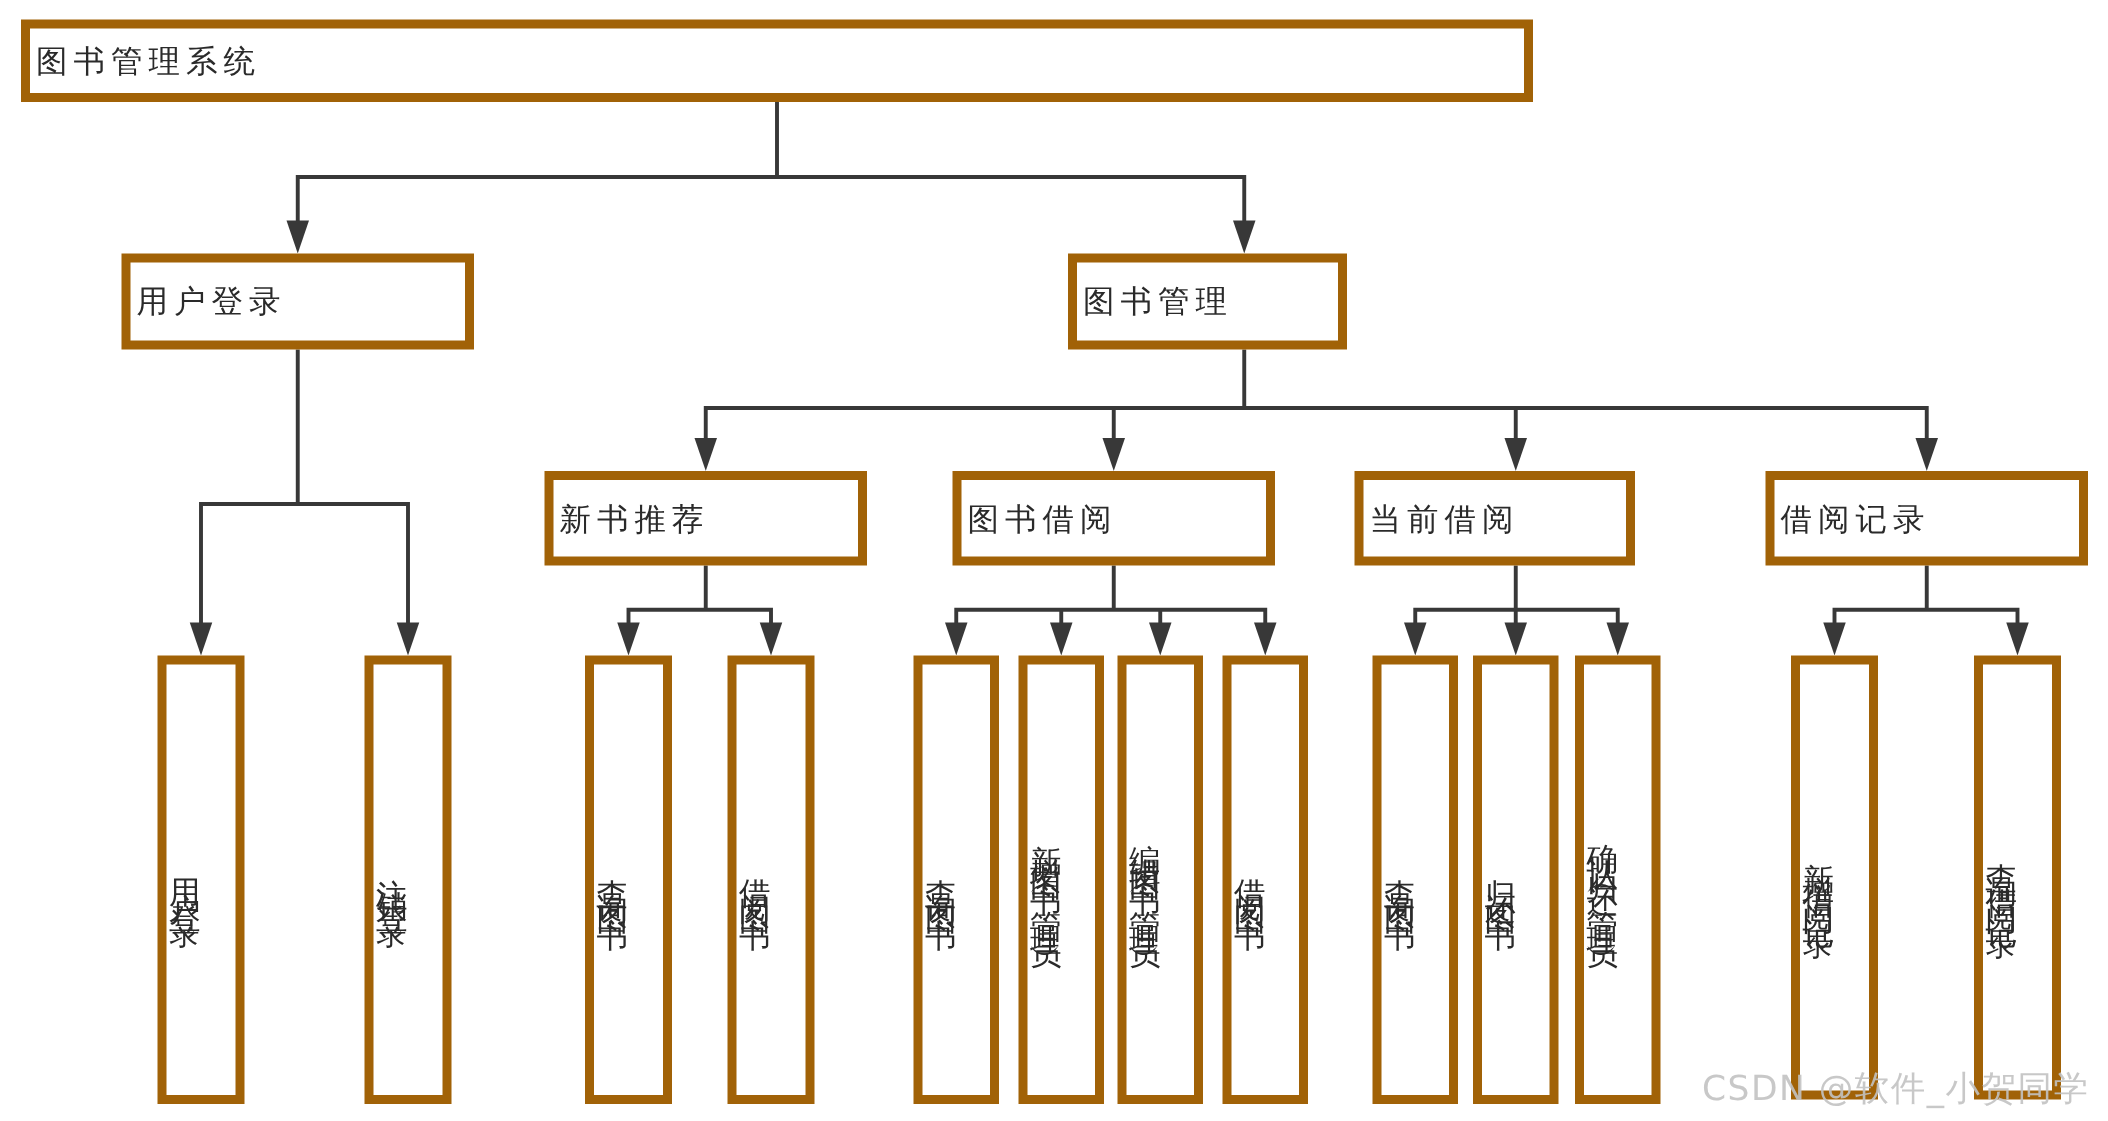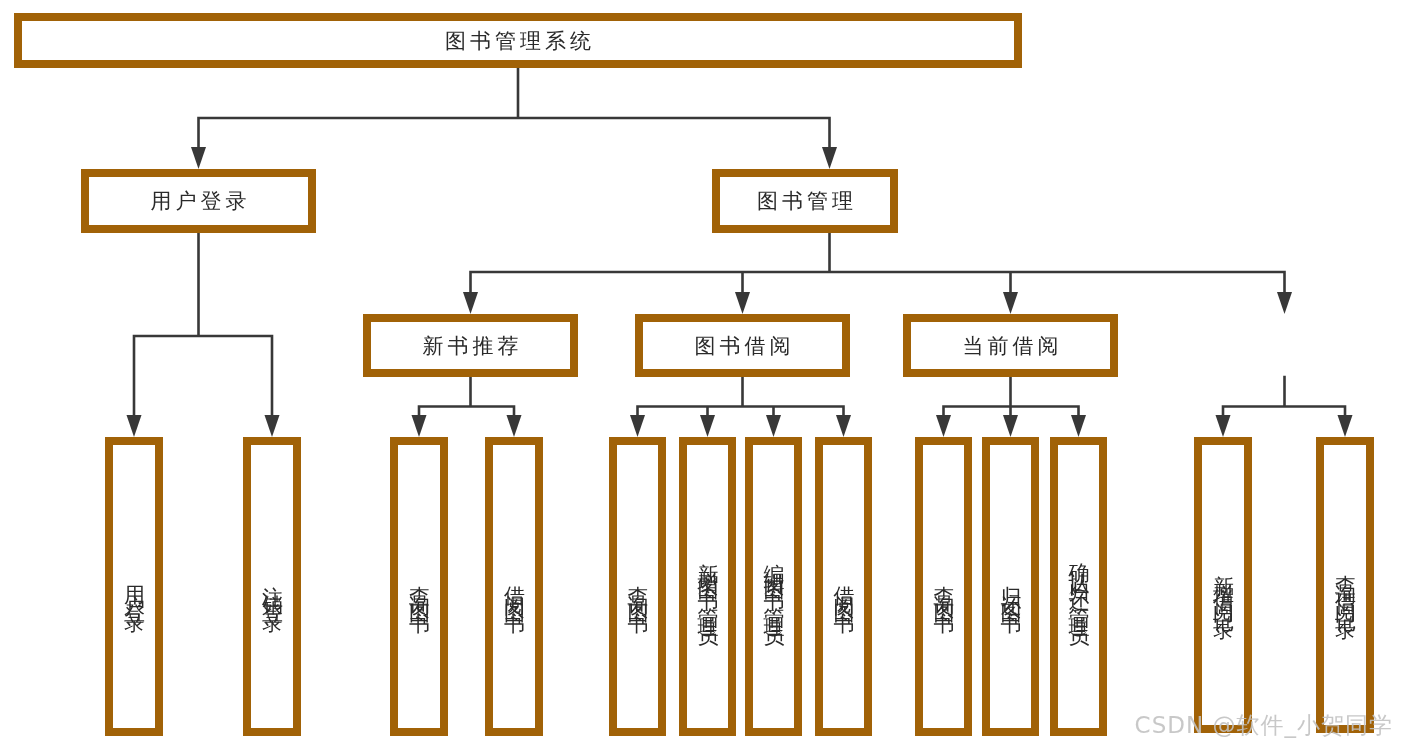--- a/index.html
+++ b/index.html
@@ -7,25 +7,25 @@
     position:relative;
     width:1405px;height:747px;
     background:#ffffff;
     font-family:"DejaVu Sans","Liberation Sans",sans-serif;
     overflow:hidden;
   }
   svg.wires{position:absolute;left:0;top:0;}
   .box{
     position:absolute;
     box-sizing:border-box;
-    border:8px solid #a16207;
+    border:6px solid #a16207;
     background:#ffffff;
     display:flex;
     align-items:center;
-    justify-content:center;
+    justify-content:flex-start;
     color:#2a2a2a;
     z-index:2;
   }
   .hbox span{
     font-size:21px;
     letter-spacing:4px;
     text-indent:4px;
     white-space:nowrap;
   }
   .leaf span{
@@ -92,22 +92,25 @@
   <div class="box hbox" style="left:712px;top:169px;width:186px;height:64px">
     <span>图书管理</span>
   </div>
 
   <div class="box hbox" style="left:635px;top:314px;width:215px;height:63px">
     <span>图书借阅</span>
   </div>
   <div class="box hbox" style="left:363px;top:314px;width:215px;height:63px">
     <span>新书推荐</span>
   </div>
-  <div class="box hbox" style="left:903px;top:314px;width:215px;height:63px">
+  <div class="box hbox" style="left:903px;top:314px;width:187px;height:63px">
     <span>当前借阅</span>
+  </div>
+  <div class="box hbox" style="left:1177px;top:314px;width:215px;height:63px">
+    <span>借阅记录</span>
   </div>
 
   <div class="box leaf" style="left:105px;top:437px;width:58px;height:299px">
     <span>用户登录</span>
   </div>
   <div class="box leaf" style="left:243px;top:437px;width:58px;height:299px">
     <span>注销登录</span>
   </div>
 
   <div class="box leaf" style="left:390px;top:437px;width:58px;height:299px">

